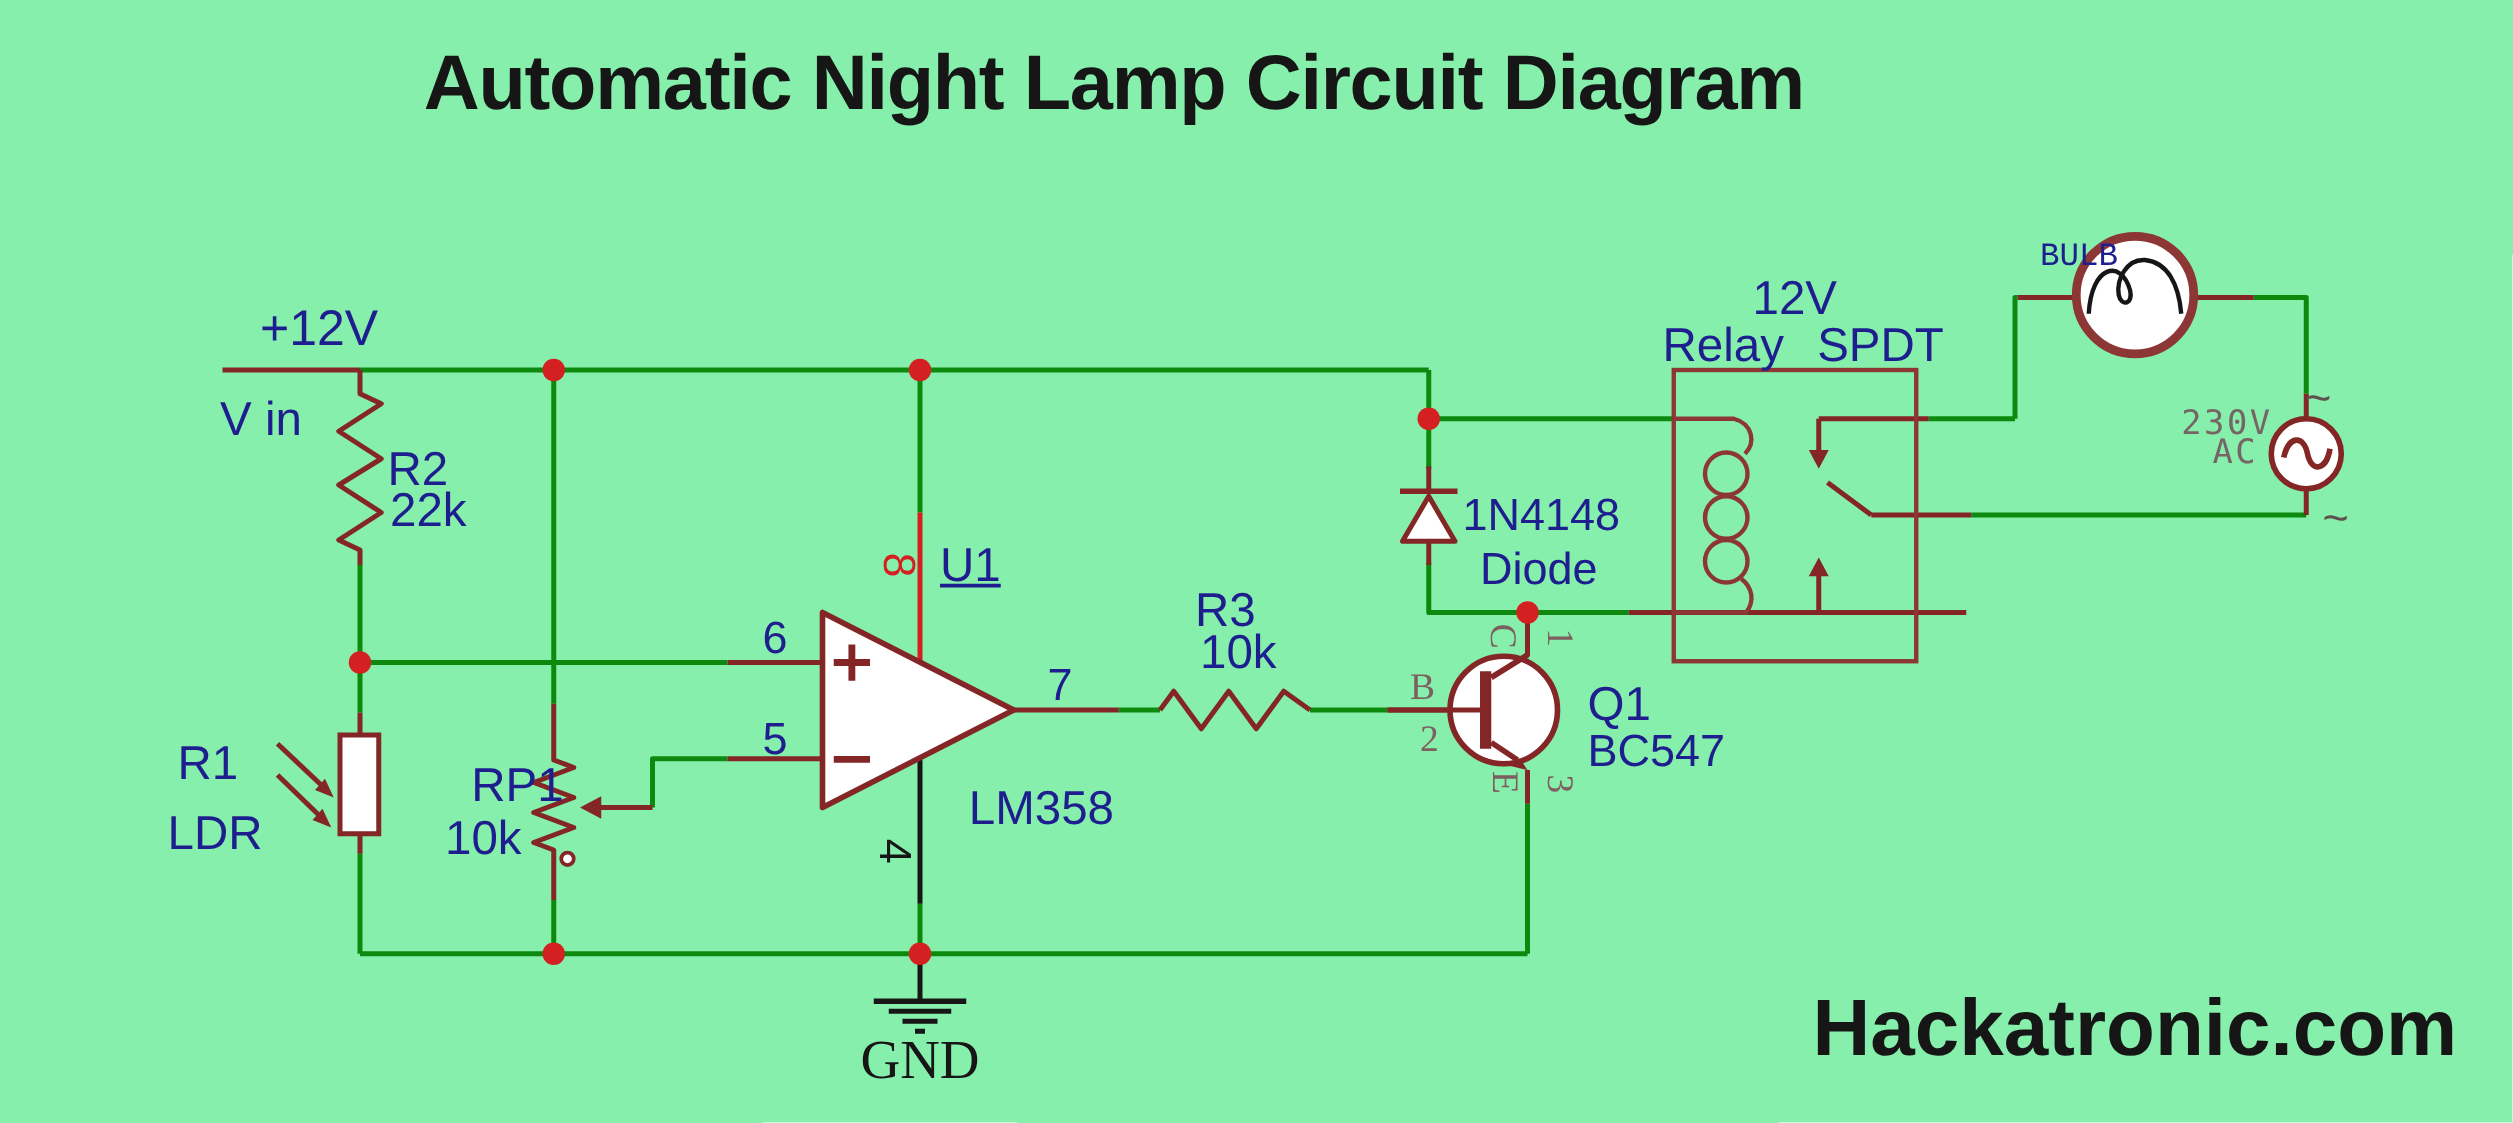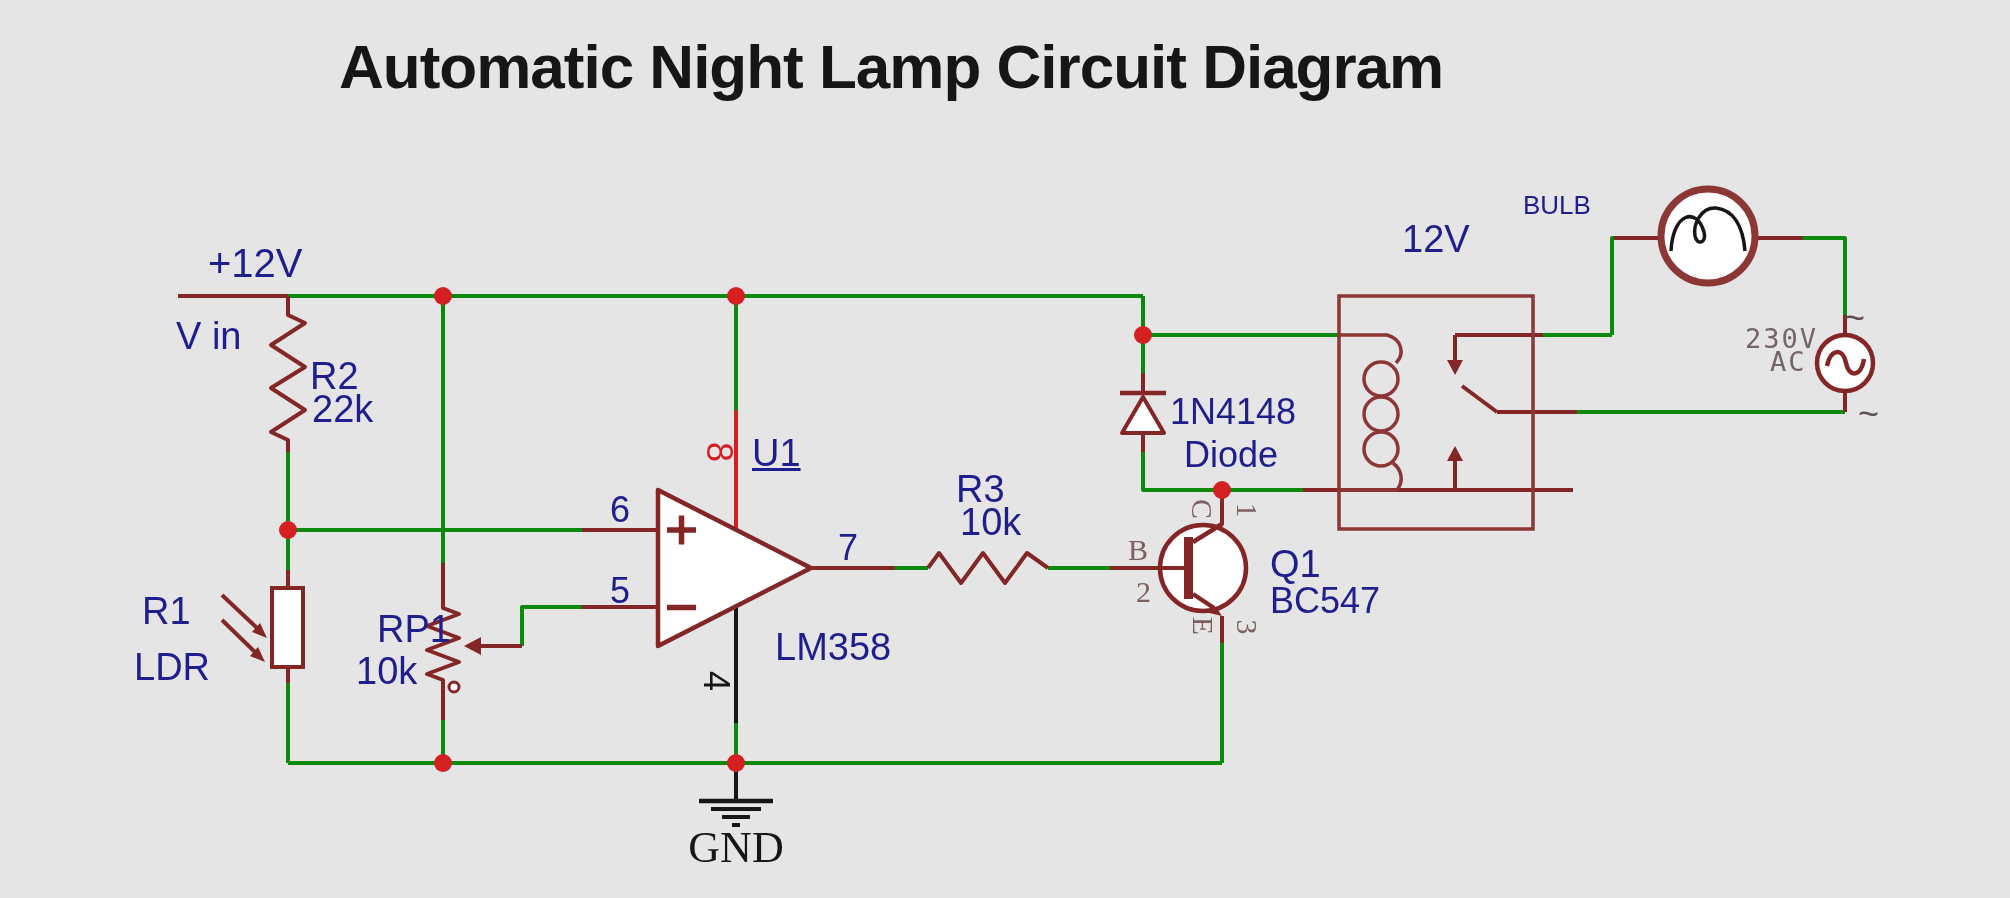--- a/index.html
+++ b/index.html
@@ -1,16 +1,16 @@
 <!DOCTYPE html>
 <html style="--wire: #0d8a0d; --comp: #842626; --comp2: #8d3636; --red: #d42020; --navy: #1e1e8e; --pinbrown: #7d5f5f; --gray: #756565; --ink: #161616;"><head>
 <meta charset="utf-8">
 <style>
   html,body{margin:0;padding:0;background:#fff;}
-  .stage{position:relative;width:2010px;height:898px;background:#e5e5e5;overflow:hidden;
+  .stage{position:relative;width:2010px;height:898px;background:#86efac;overflow:hidden;
          font-family:"Liberation Sans",sans-serif;}
   .stage svg{position:absolute;left:0;top:0;}
   .lbl{position:absolute;white-space:pre;line-height:1;color:var(--navy);
        font-family:"Liberation Sans",sans-serif;font-size:38px;}
   .title{font-size:62px;font-weight:bold;color:var(--ink);letter-spacing:-1px;}
   .watermark{font-size:64px;font-weight:bold;color:var(--ink);}
   .f40{font-size:40px;margin-left:40px;} .f36{font-size:36px;} .f26{font-size:26px;}
   .pinlbl{font-family:"Liberation Serif",serif;font-size:30px;color:var(--pinbrown);}
   .rot{transform:translate(-50%,-50%) rotate(90deg);}
   .redtxt{color:var(--red);} .blktxt{color:var(--ink);}
@@ -184,23 +184,25 @@
   <div class="pinlbl lbl" style="left:1128px;top:535px;">B</div>
   <div class="pinlbl lbl" style="left:1136px;top:577px;">2</div>
   <div class="pinlbl lbl rot" style="left:1202px;top:509px;">C</div>
   <div class="pinlbl lbl rot" style="left:1247px;top:510px;">1</div>
   <div class="pinlbl lbl rot" style="left:1203px;top:626px;">E</div>
   <div class="pinlbl lbl rot" style="left:1247px;top:627px;">3</div>
   <div class="lbl" style="left:1270px;top:545px;">Q1</div>
   <div class="lbl f36" style="left:1270px;top:583px;">BC547</div>
 
   <div class="lbl" style="left:1402px;top:220px;">12V</div>
-
-  <div class="lbl f26" style="left:1523px;top:192px;">BULB</div>
+  <div class="lbl relaylbl" style="left:1330px;top:258px;">Relay SPDT</div>
+
+  <div class="lbl f26" style="left:1632px;top:192px;font-family:Liberation Mono, monospace;">BULB</div>
 
   <div class="graytxt lbl" style="left:1745px;top:325px;">230V</div>
   <div class="graytxt lbl" style="left:1770px;top:348px;text-align:right;">AC</div>
   <div class="tilde lbl" style="left:1844px;top:300px;">~</div>
   <div class="tilde lbl" style="left:1858px;top:396px;">~</div>
 
   <div class="gnd lbl" style="left:680px;top:826px;">GND</div>
 
+  <div class="lbl watermark" style="left:1450px;top:790px;">Hackatronic.com</div>
 </div>
 
 </body></html>

